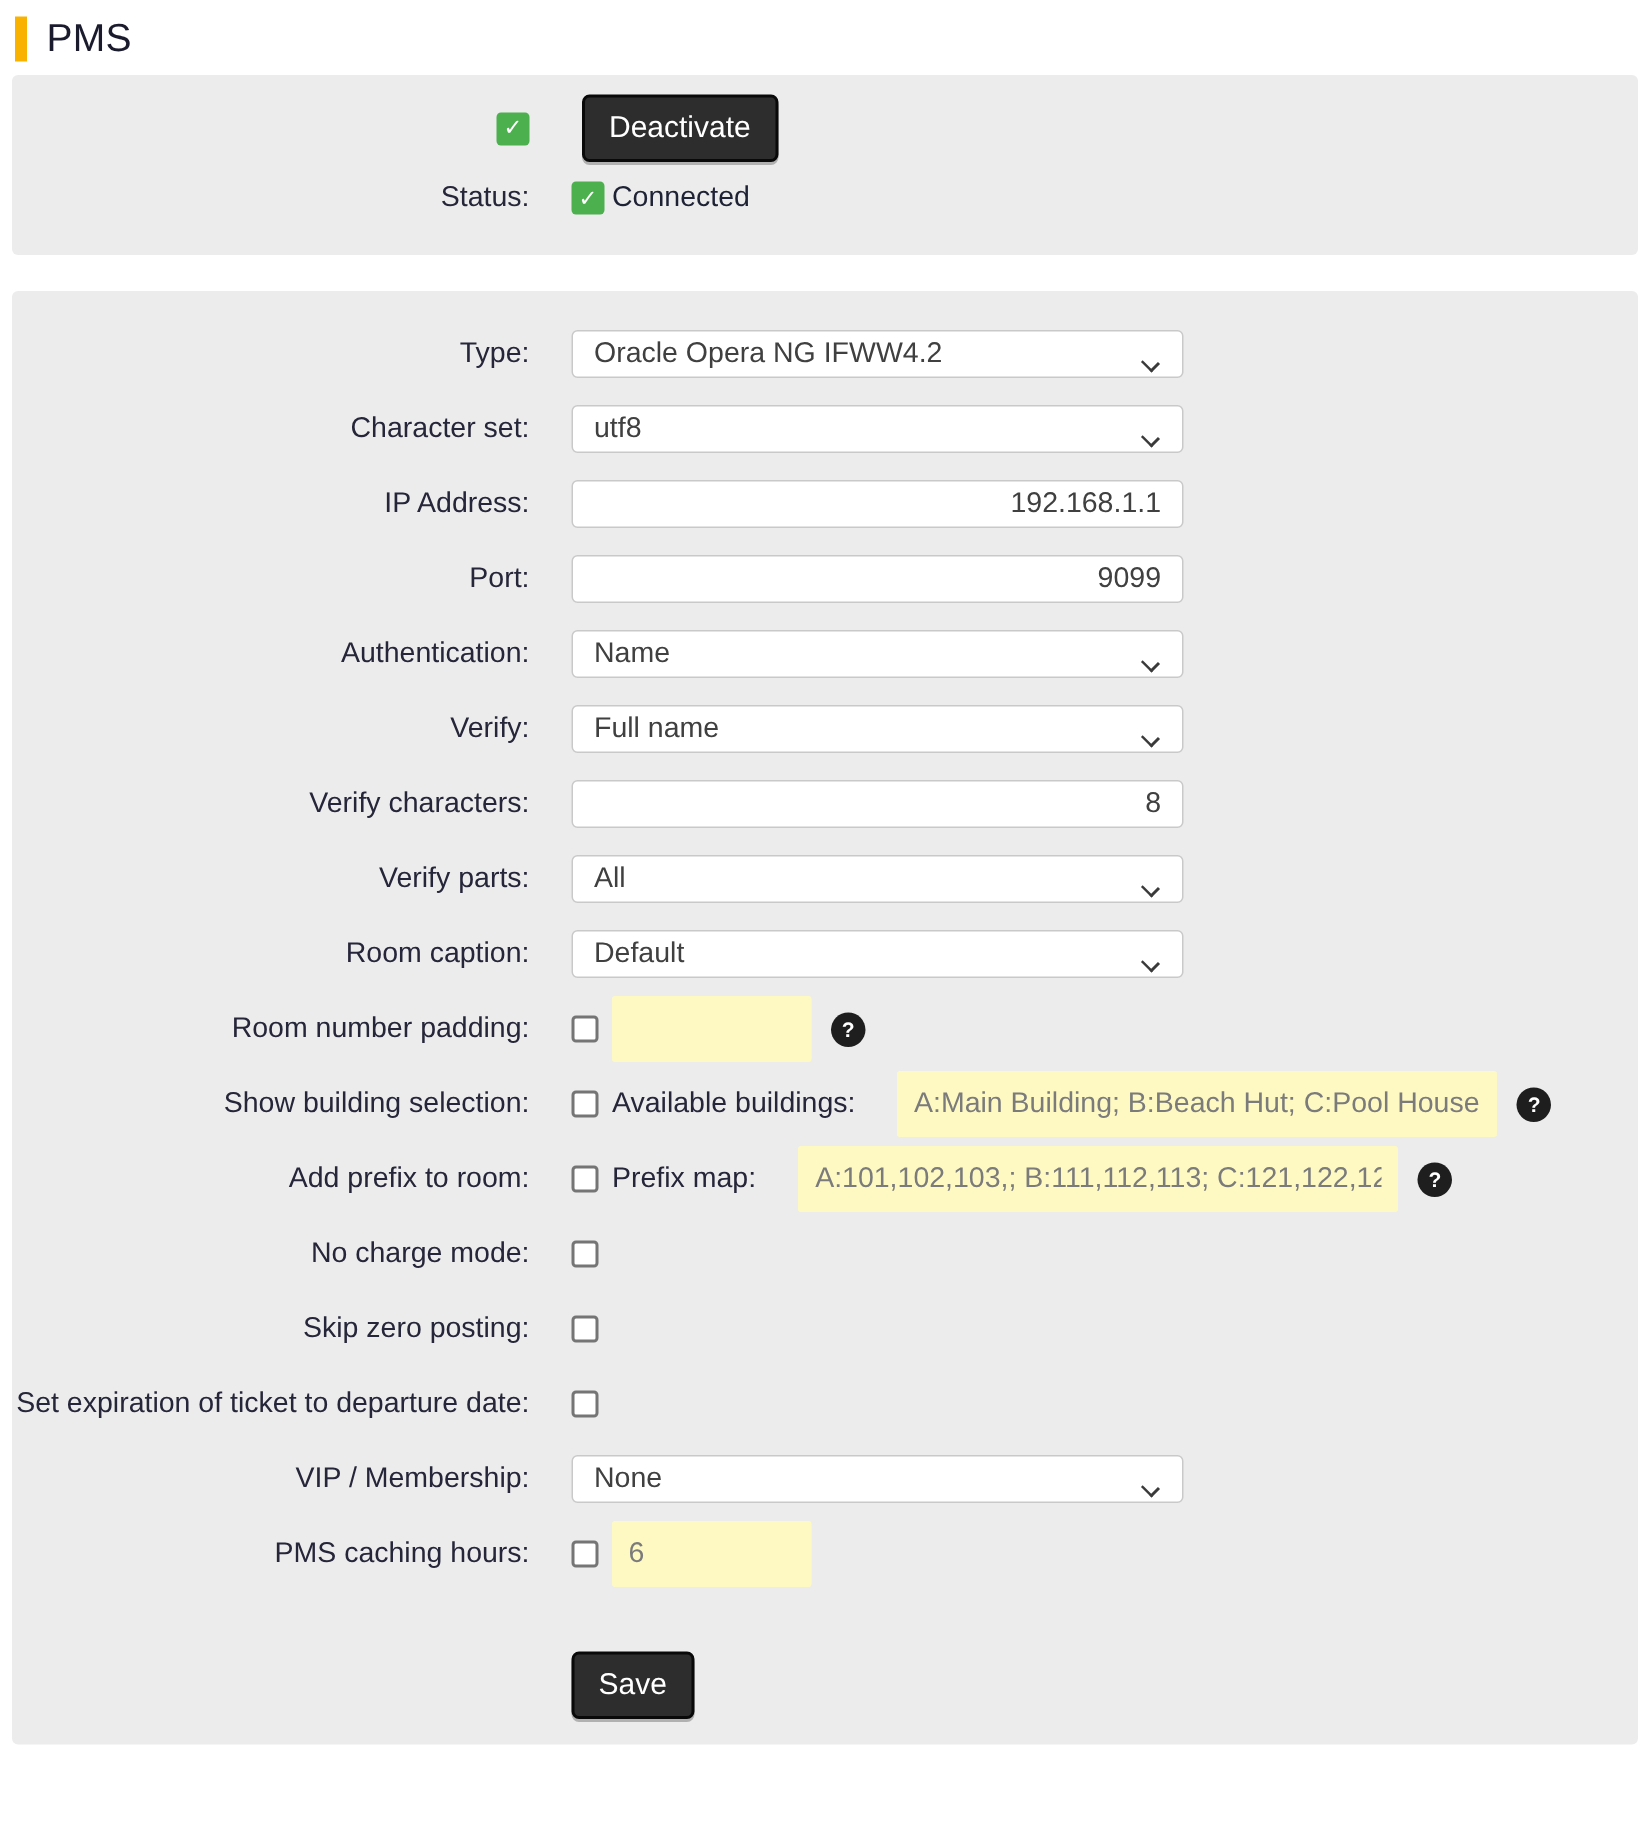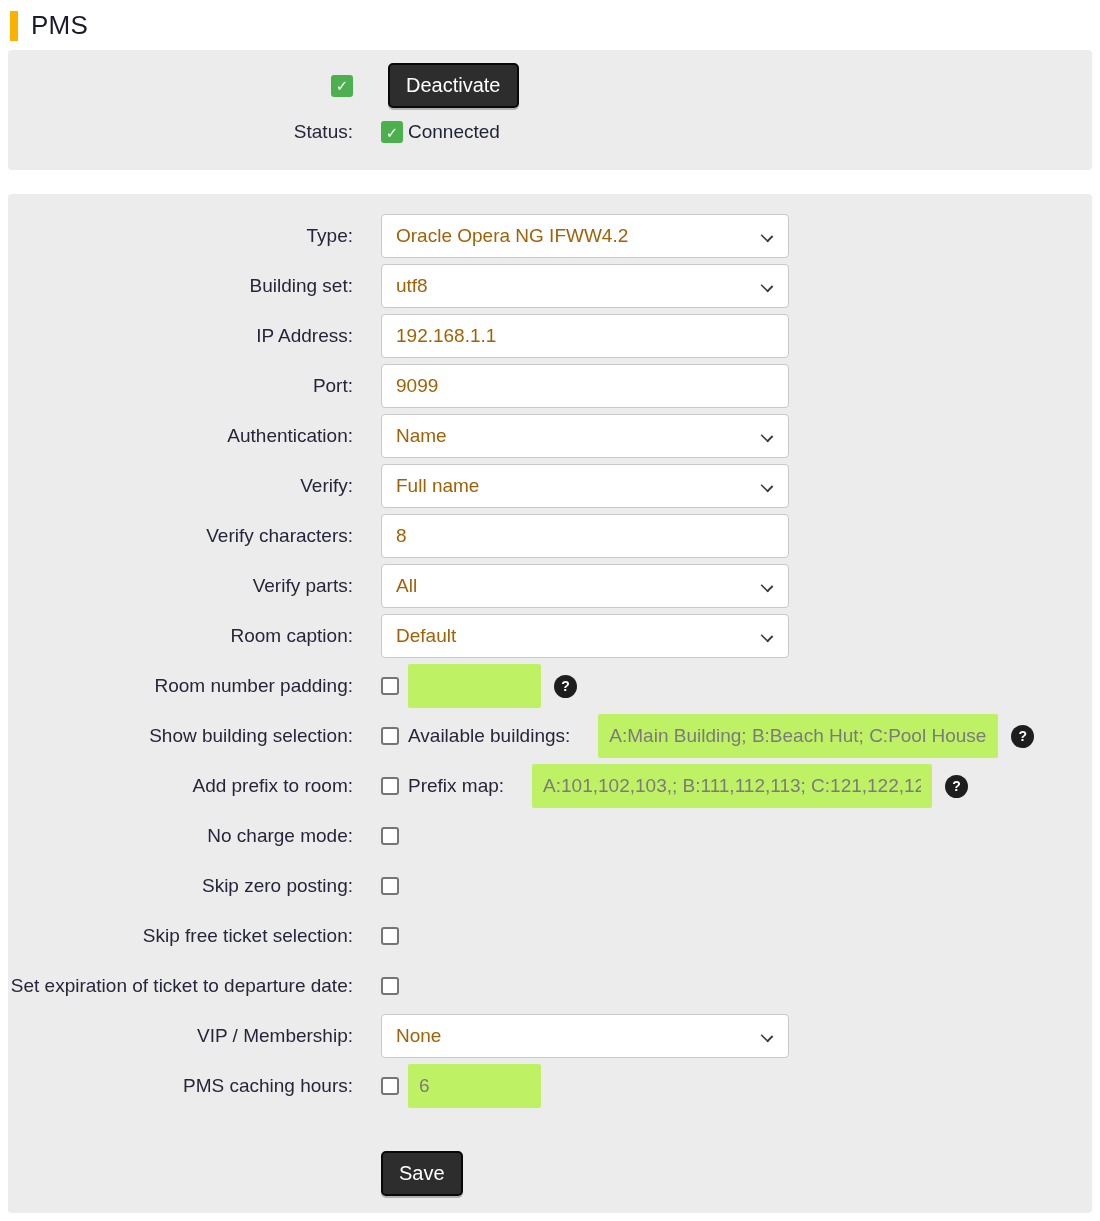--- a/index.html
+++ b/index.html
@@ -40,48 +40,49 @@
     font-size: 19px;
     color: #26263a;
     line-height: 1.22;
     justify-self: end;
   }
   .fcontrol { display: flex; align-items: center; gap: 9px; }
 
   
   .select, .textinput {
     width: 408px;
-    height: 44px;
+    height: 32px;
     background: #ffffff;
     border: 1px solid #c9c9c9;
     border-radius: 4px;
     font-size: 19px;
-    color: #a16207;
+    color: #404040;
     font-family: inherit;
+    text-align: right;
   }
   .select {
     position: relative;
     display: flex;
     align-items: center;
     padding: 0 38px 0 14px;
     cursor: default;
   }
   .chev {
     position: absolute;
     right: 16px; top: 16px;
     width: 10px; height: 10px;
     border-right: 2px solid #3a3a3a;
     border-bottom: 2px solid #3a3a3a;
     transform: rotate(45deg) scale(1,.8);
   }
   .textinput { padding: 12px 14px; outline: none; }
 
   .disabledinput {
     height: 44px;
-    background: #bef264;
+    background: #fef9c3;
     border: none;
     border-radius: 2px;
     font-size: 19px;
     color: #7b7b7b;
     font-family: inherit;
     padding: 0 11px;
   }
   .disabledinput.small { width: 133px; }
   .disabledinput.wide  { width: 400px; }
 
@@ -168,21 +169,21 @@
     <div class="flabel">Type:</div>
     <div class="fcontrol">
       <div class="select">
         <span>Oracle Opera NG IFWW4.2</span>
         <span class="chev"></span>
       </div>
     </div>
   </div>
 
   <div class="frow">
-    <div class="flabel">Building set:</div>
+    <div class="flabel">Character set:</div>
     <div class="fcontrol">
       <div class="select">
         <span>utf8</span>
         <span class="chev"></span>
       </div>
     </div>
   </div>
 
   <div class="frow">
     <div class="flabel">IP Address:</div>
@@ -281,26 +282,20 @@
     </div>
   </div>
 
   <div class="frow">
     <div class="flabel">Skip zero posting:</div>
     <div class="fcontrol">
       <span class="cb"></span>
     </div>
   </div>
 
-  <div class="frow">
-    <div class="flabel">Skip free ticket selection:</div>
-    <div class="fcontrol">
-      <span class="cb"></span>
-    </div>
-  </div>
 
   <div class="frow">
     <div class="flabel">Set expiration of ticket to departure date:</div>
     <div class="fcontrol">
       <span class="cb"></span>
     </div>
   </div>
 
   <div class="frow">
     <div class="flabel">VIP / Membership:</div>

